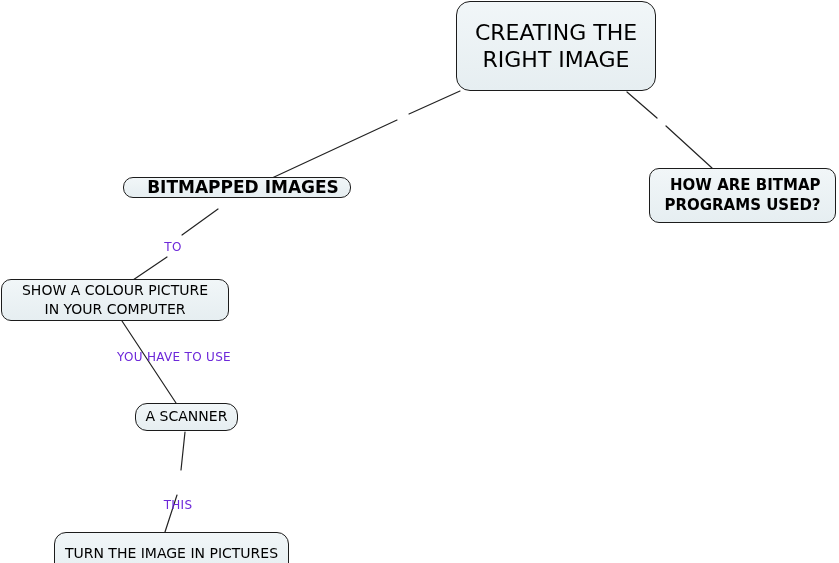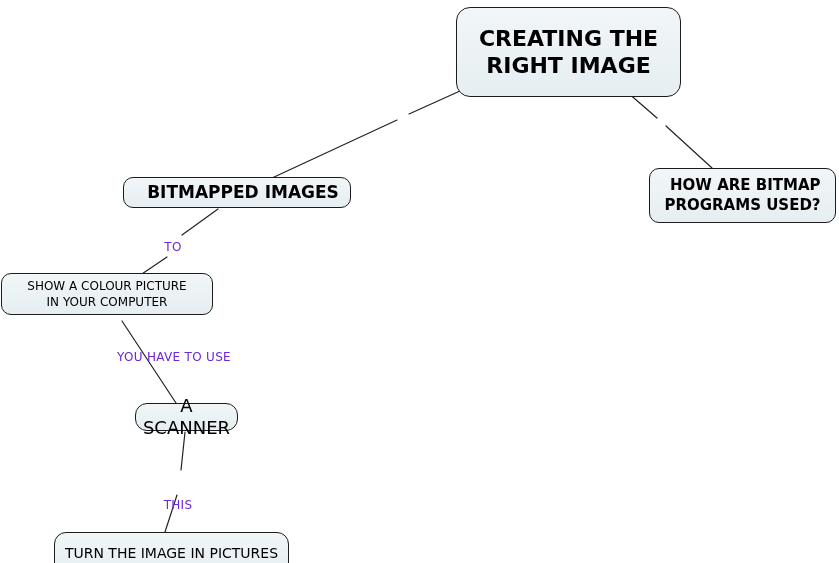--- a/index.html
+++ b/index.html
@@ -33,38 +33,38 @@
     text-align: center;
     white-space: pre-line;
     background: linear-gradient(180deg, #f1f6f8 0%, #e6eef1 100%);
     border: 1.4px solid #1c1c1c;
     border-radius: 10px;
     line-height: 1.25;
     cursor: default;
   }
 
   .node-root {
-    left: 456px; top: 7px; width: 225px; height: 90px;
-    font-size: 22px; font-weight: bold; border-radius: 14px;
+    left: 456px; top: 1px; width: 200px; height: 90px;
+    font-size: 22px; font-weight: normal; border-radius: 14px;
   }
   .node-bitmapped {
-    left: 123px; top: 177px; width: 228px; height: 31px;
+    left: 123px; top: 177px; width: 228px; height: 21px;
     font-size: 17px; font-weight: bold; padding-left: 12px;
   }
   .node-programs {
     left: 649px; top: 168px; width: 187px; height: 55px;
     font-size: 15px; font-weight: bold; line-height: 1.3; text-align: right;
   }
   .node-show-picture {
-    left: 1px; top: 273px; width: 212px; height: 42px;
-    font-size: 12px; line-height: 1.35;
+    left: 1px; top: 279px; width: 228px; height: 42px;
+    font-size: 14px; line-height: 1.35;
   }
   .node-scanner {
     left: 135px; top: 403px; width: 103px; height: 28px;
-    font-size: 18px; border-radius: 12px;
+    font-size: 14px; border-radius: 12px;
   }
   .node-turn-image {
     left: 54px; top: 532px; width: 235px; height: 44px;
     font-size: 14px; border-radius: 12px;
   }
 
   .link-label {
     position: absolute;
     transform: translate(-50%, -50%);
     font-size: 12px;

